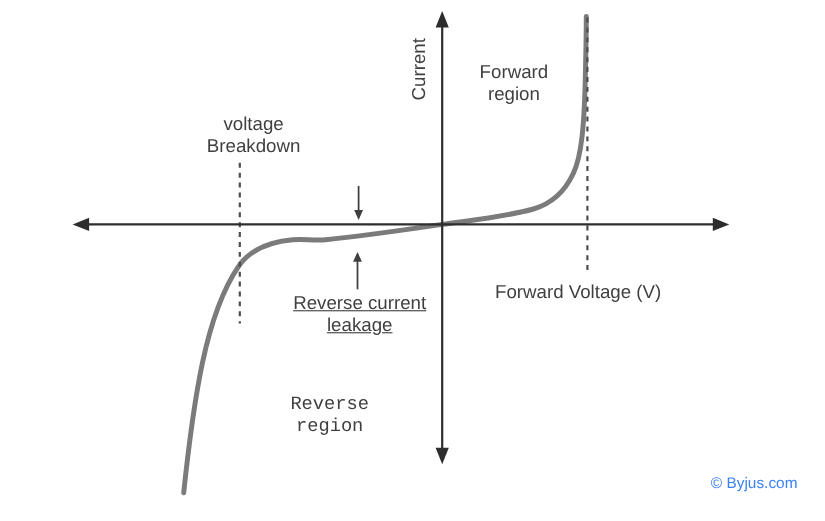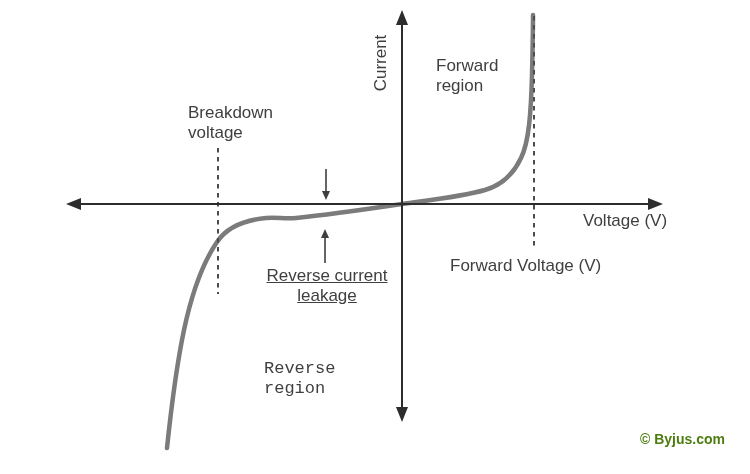--- a/index.html
+++ b/index.html
@@ -42,24 +42,23 @@
     left: 327px; top: 266px;
     transform: translateX(-50%);
     text-align: center;
     text-decoration: underline;
   }
   .label-reverse-region { left: 264px; top: 359px; font-family: Liberation Mono, monospace; }
   .copyright {
     position: absolute;
     right: 25px; top: 431px;
     font-size: 14px;
-    color: #4d7c0f;
-    font-weight: bold;
+    color: #3b82f6;
   }
-  .label .line { display: block; }
+  .label .line { display: block; text-align: center; }
 </style>
 </head>
 <body>
 
 <div class="canvas">
 
   <svg class="plot-svg" viewBox="0 0 750 474" aria-hidden="true">
 
     <path d="M 167 448
              C 171 410 176 368 184 330
@@ -87,32 +86,31 @@
       <line x1="326" y1="169" x2="326" y2="193" stroke="#3f3f3f" stroke-width="1.6"></line>
       <polygon points="326,200 322,191 330,191" fill="#3f3f3f"></polygon>
     </g>
     <g>
       <line x1="325" y1="263" x2="325" y2="236" stroke="#3f3f3f" stroke-width="1.6"></line>
       <polygon points="325,229 321,238 329,238" fill="#3f3f3f"></polygon>
     </g>
   </svg>
 
   <div class="label label-breakdown">
+    <span class="line">voltage</span>
     <span class="line">Breakdown</span>
-    <span class="line">voltage</span>
   </div>
 
   <div class="label label-forward-region">
     <span class="line">Forward</span>
     <span class="line">region</span>
   </div>
 
   <div class="label label-current">Current</div>
 
-  <div class="label label-voltage">Voltage (V)</div>
 
   <div class="label label-forward-voltage">Forward Voltage (V)</div>
 
   <div class="label label-reverse-leakage">
     <span class="line">Reverse current</span>
     <span class="line">leakage</span>
   </div>
 
   <div class="label label-reverse-region">
     <span class="line">Reverse</span>

